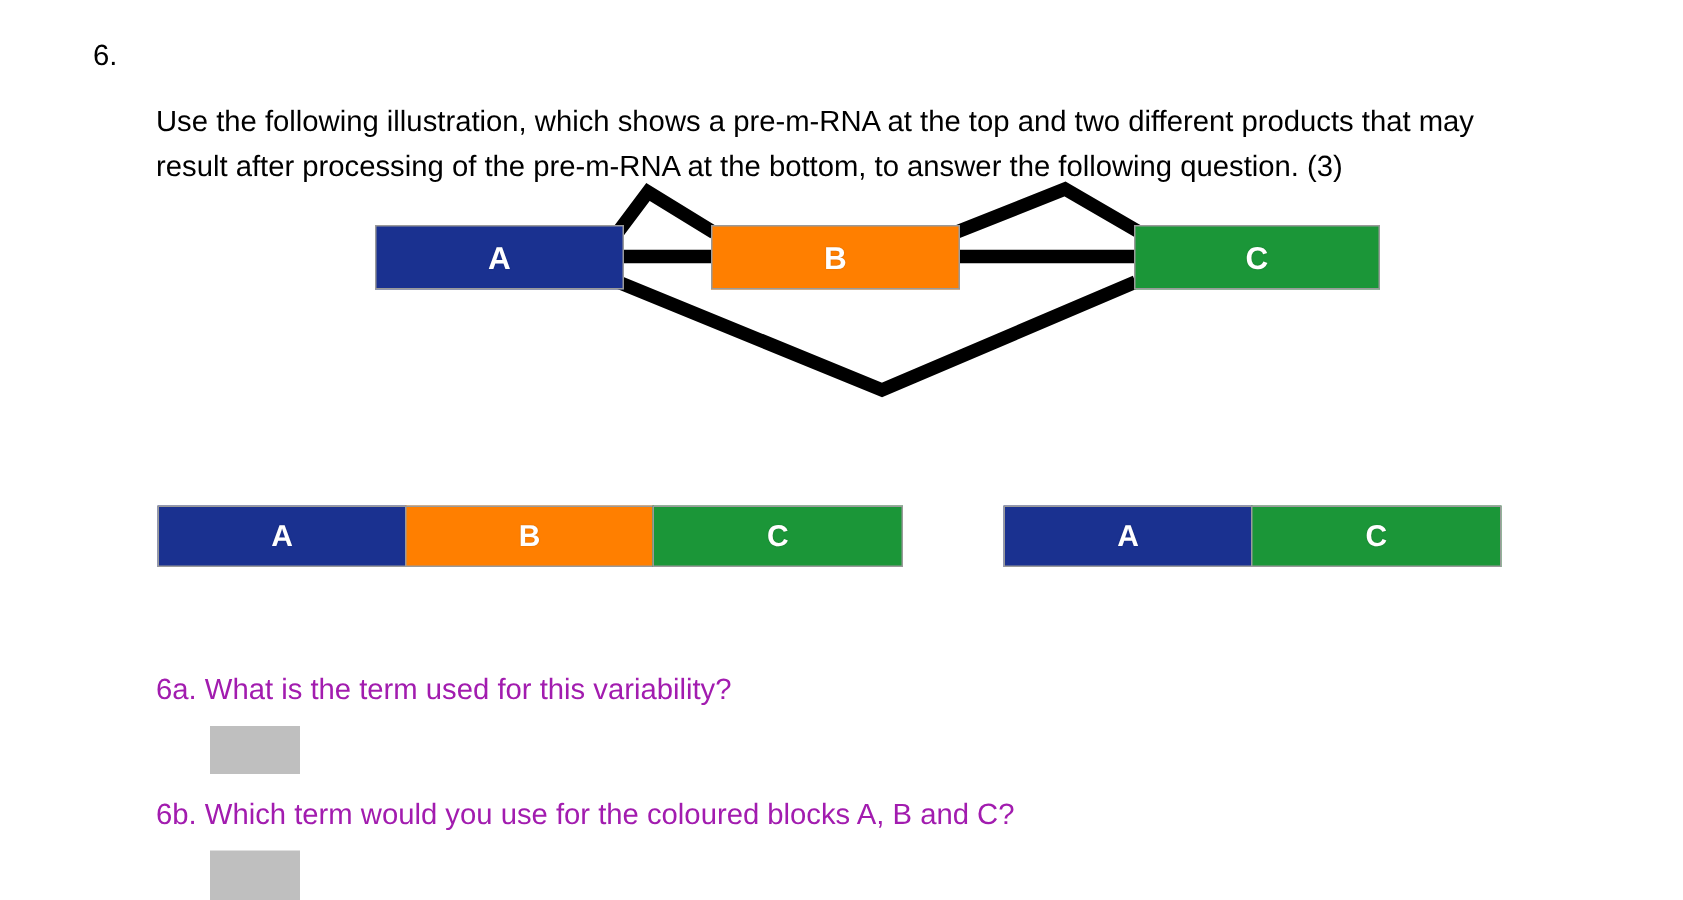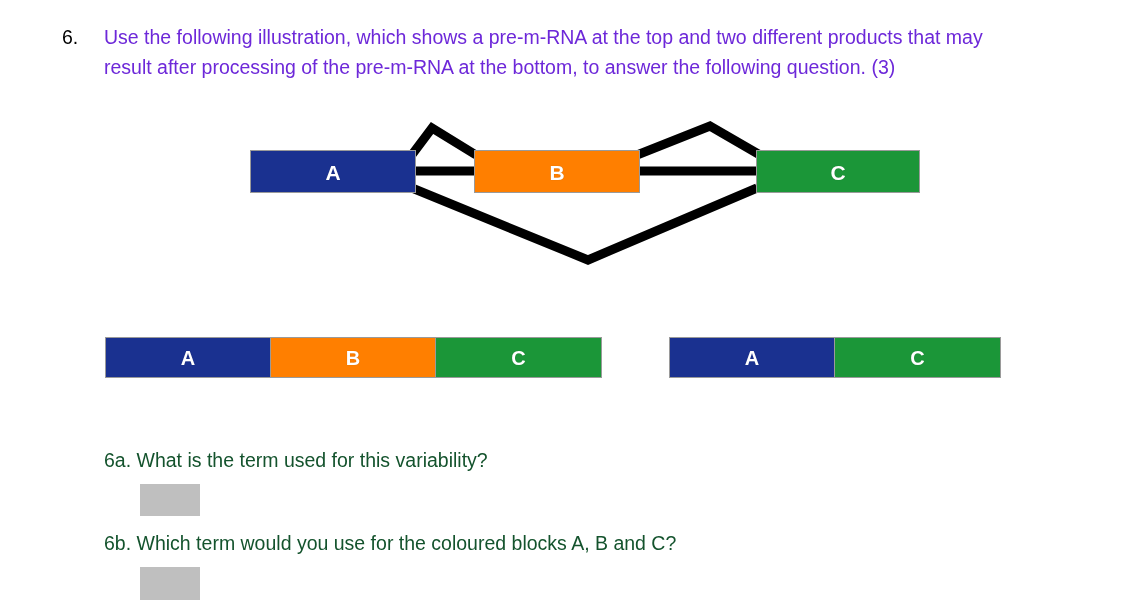--- a/index.html
+++ b/index.html
@@ -29,21 +29,22 @@
     top: 0;
     width: 30px;
     font-size: 19.5px;
     line-height: 30px;
     color: #000;
   }
   #question-stem .q-body {
     margin-left: 42px;
     font-size: 19.5px;
     line-height: 30px;
-    color: #6d28d9;
+    color: #000000;
+    margin-top: 44px;
   }
 
   
   #pre-mrna-figure {
     position: absolute;
     left: 0;
     top: 110px;
     width: 1122px;
     height: 180px;
   }
@@ -96,21 +97,21 @@
   
   #product2-a { left: 669px; top: 0; width: 166px; height: 41px; background: #1a3190; }
   #product2-c { left: 834px; top: 0; width: 167px; height: 41px; background: #1b9638; }
 
   
   .subquestion {
     position: absolute;
     left: 104px;
     font-size: 19.5px;
     line-height: 28px;
-    color: #14532d;
+    color: #a21caf;
     white-space: nowrap;
   }
   #subq-a { top: 446px; }
   #subq-b { top: 529px; text-align: center; }
 
   .answer-box {
     position: absolute;
     left: 140px;
     width: 60px;
     background: #bfbfbf;

